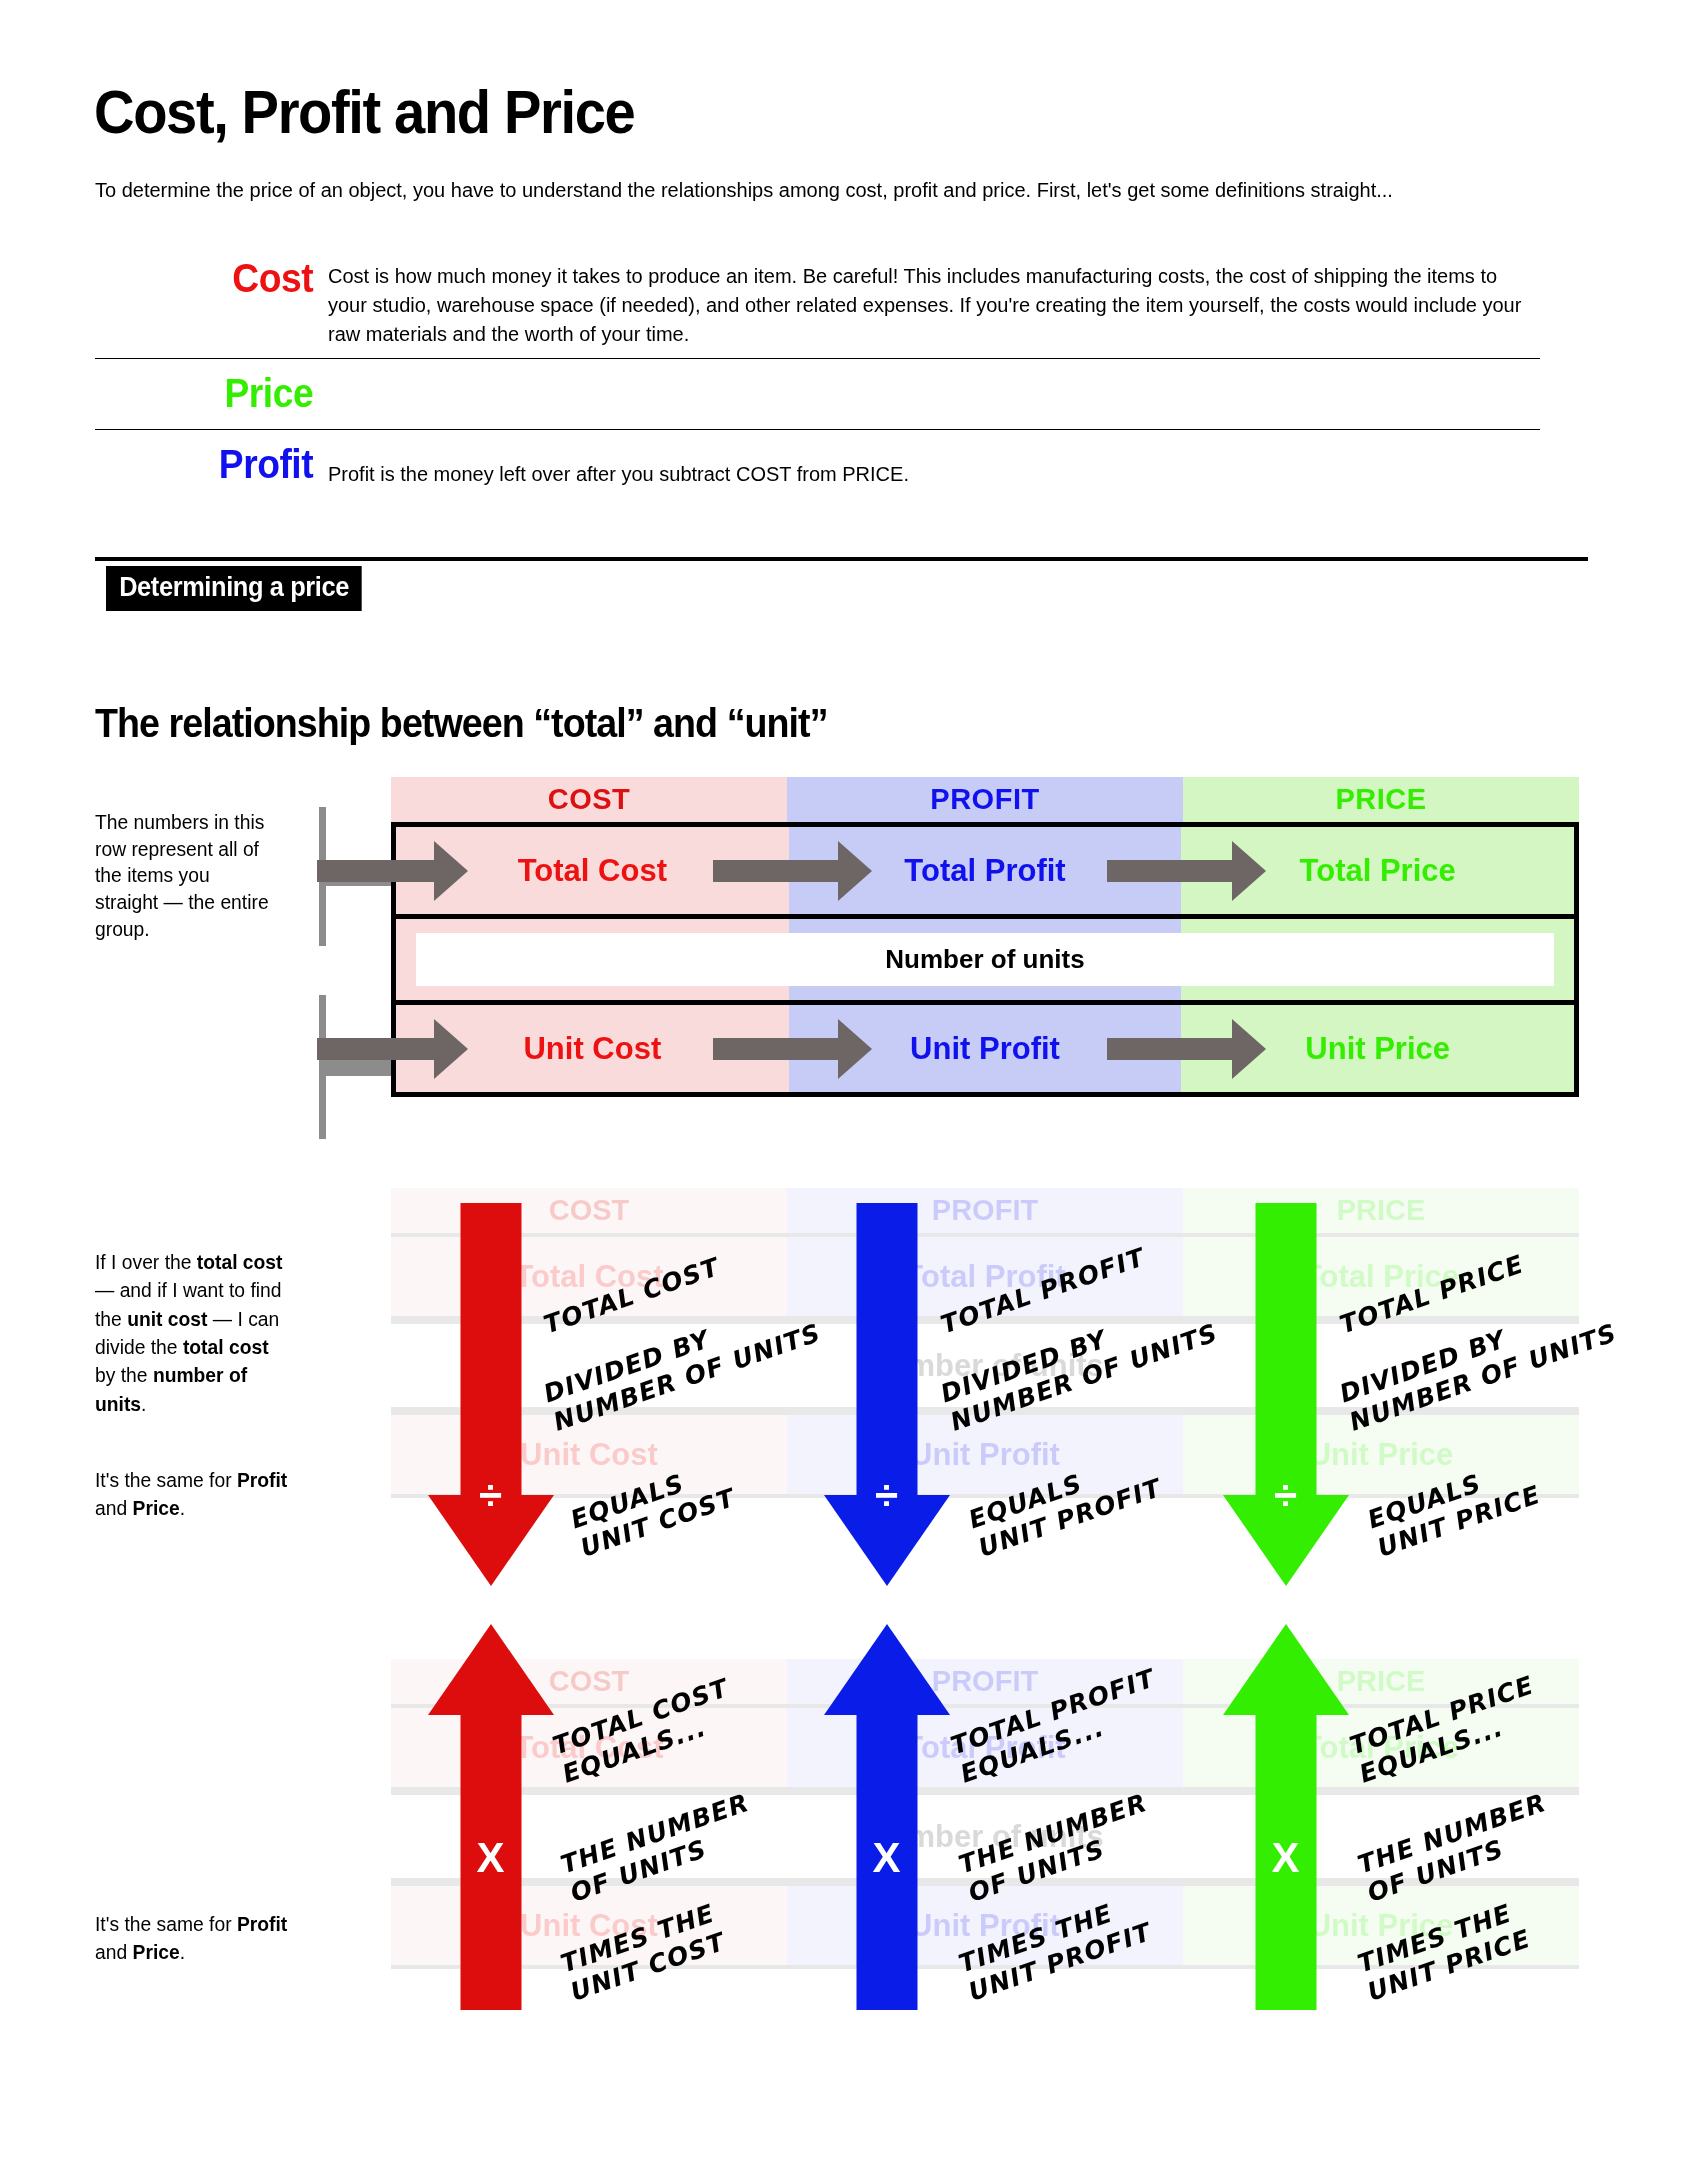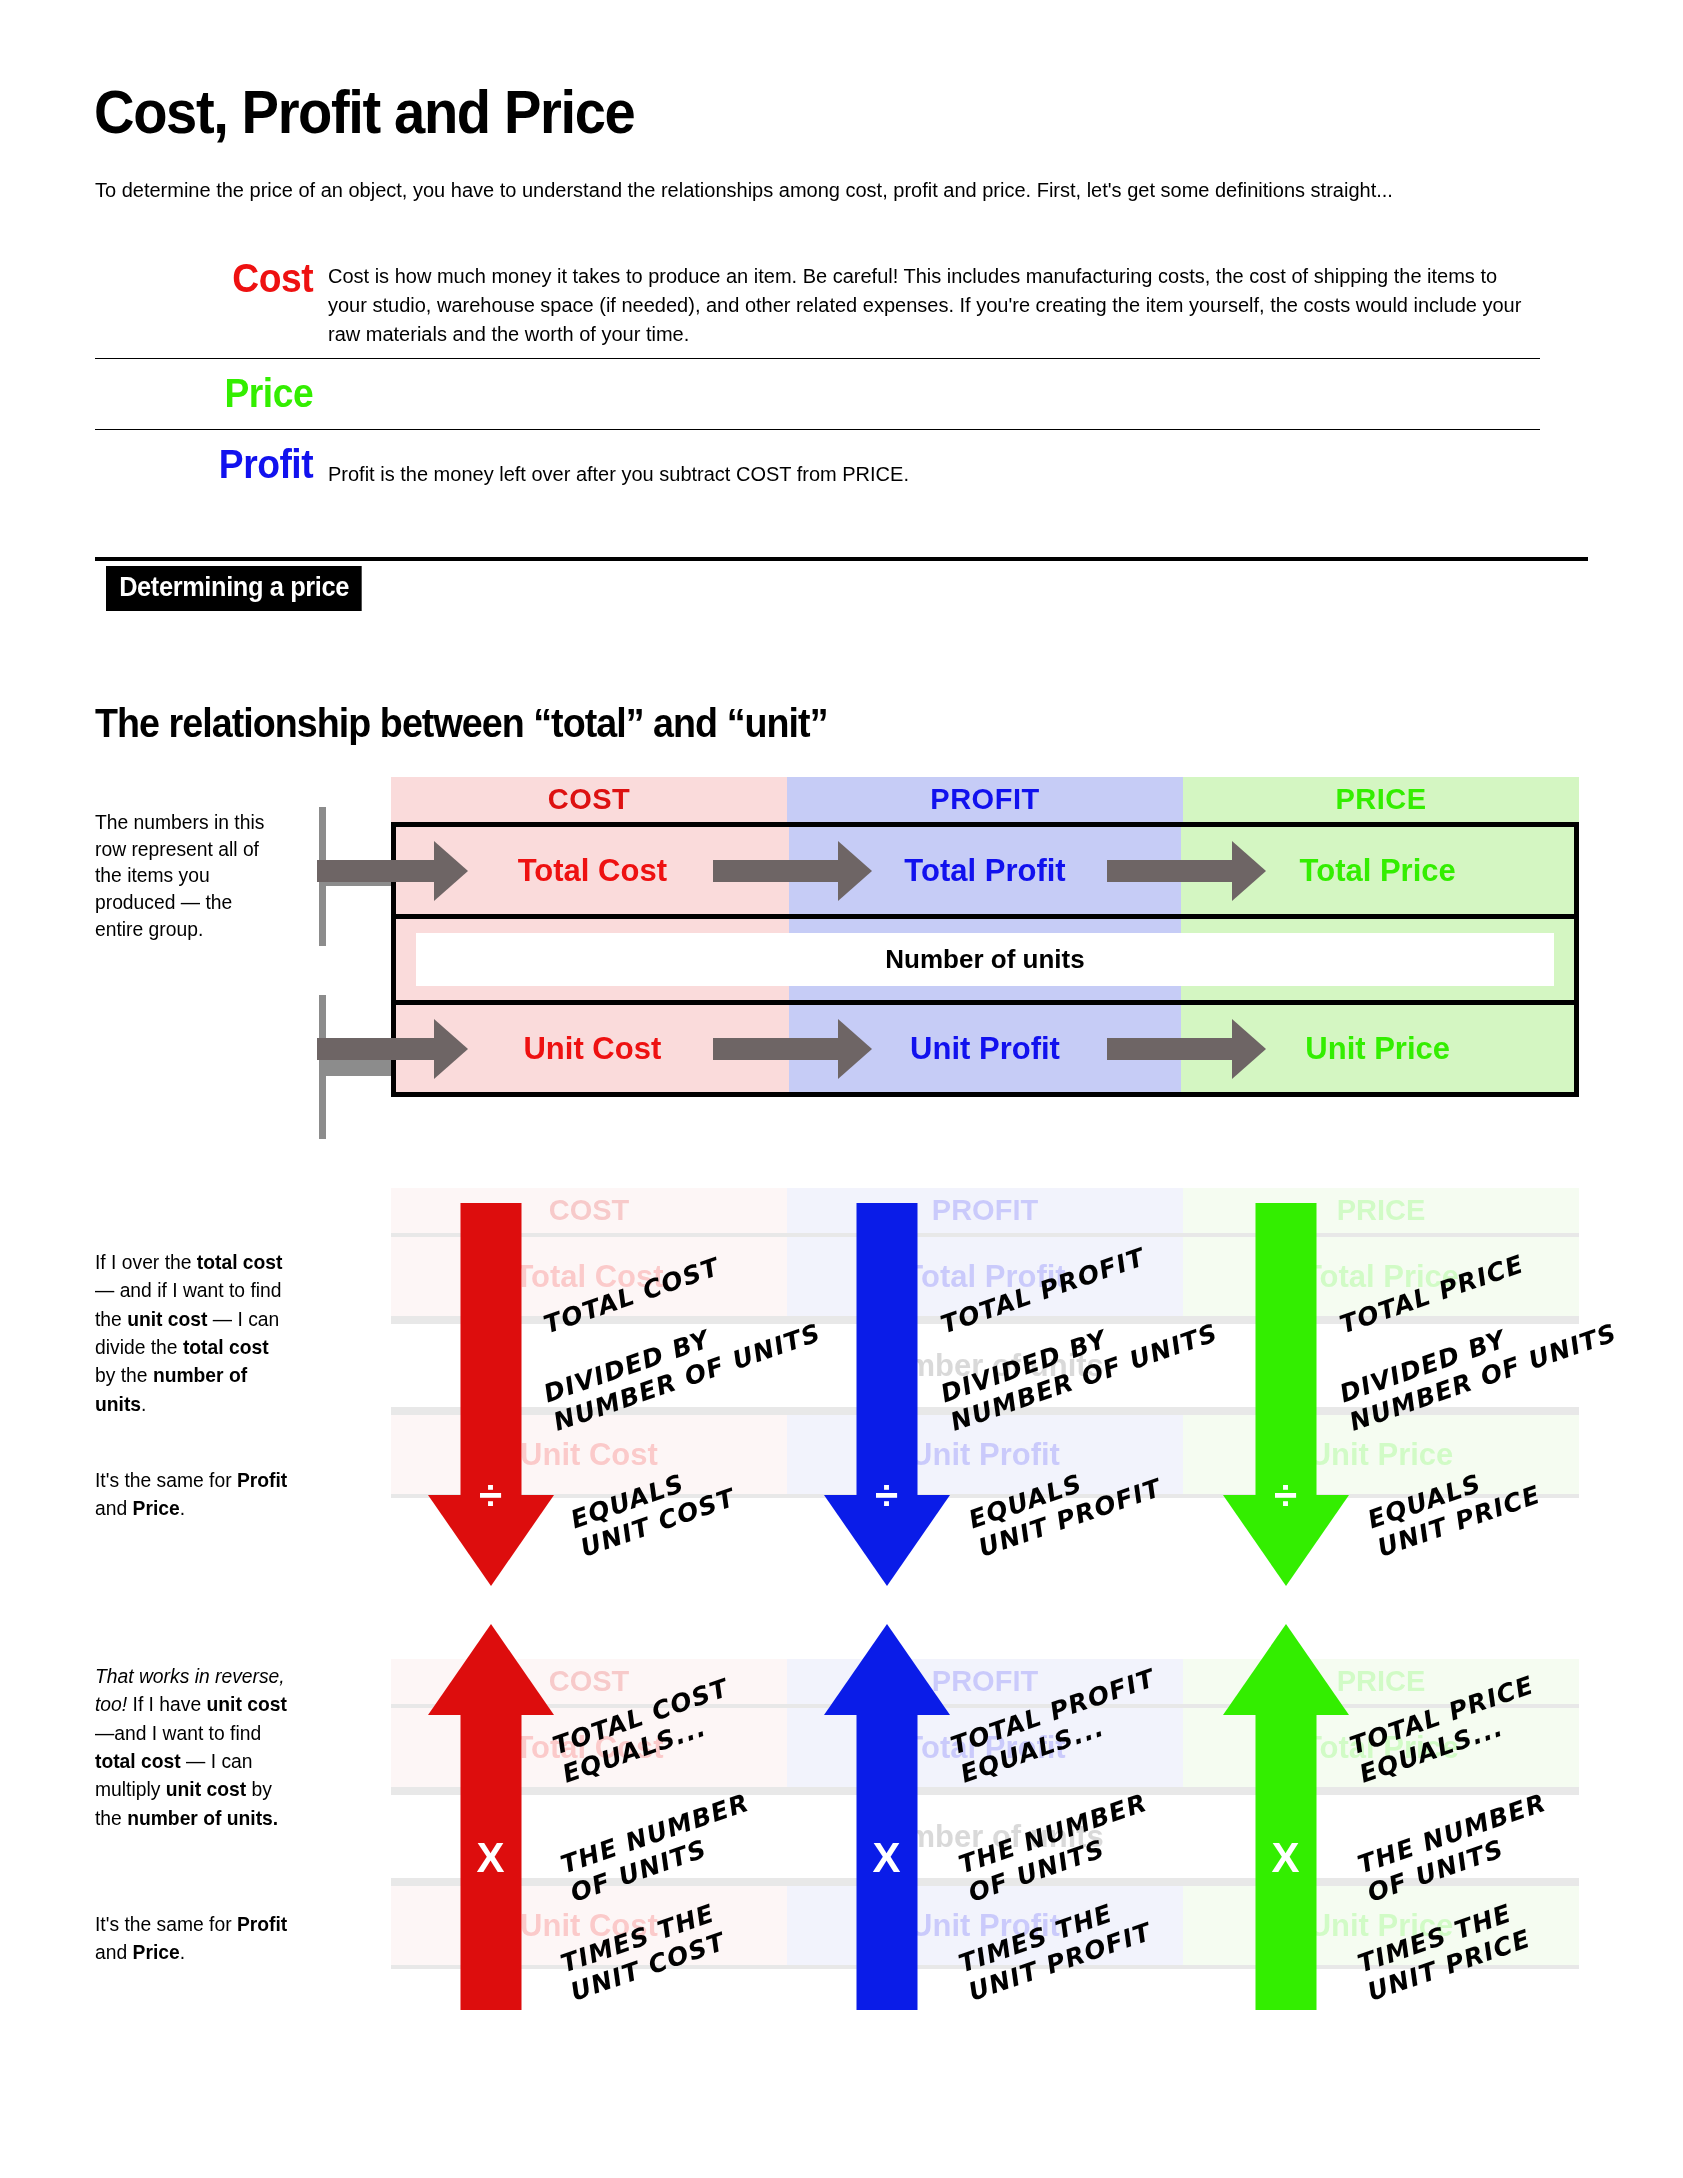--- a/index.html
+++ b/index.html
@@ -164,21 +164,21 @@
 
   <div class="rule"></div>
   <div class="dp-badge">Determining a price</div>
 
   <div class="section-title">The relationship between “total” and “unit”</div>
 
   <div class="brk" style="left:319px; top:807px; height:139px;">
     <div class="vline" style="height:139px;"></div>
     <div class="hline" style="top:59px; width:74px;"></div>
   </div>
-  <div class="brk-text" style="left:95px; top:810px;">The numbers in this row represent all of the items you produced — the entire group.</div>
+  <div class="brk-text" style="left:95px; top:810px;">The numbers in this row represent all of the items you straight — the entire group.</div>
 
   <div class="brk" style="left:319px; top:995px; height:144px;">
     <div class="vline" style="height:144px;"></div>
     <div class="hline" style="top:61px; width:74px;"></div>
   </div>
 
   <div class="tbl-wrap">
     <div class="tbl-head">
       <div class="cell c-cost">COST</div>
       <div class="cell c-profit">PROFIT</div>
@@ -319,23 +319,20 @@
     <div class="hand" style="left:574px; top:319px; transform:rotate(-19deg);">EQUALS
 UNIT PROFIT</div>
 
     <div class="hand" style="left:945px; top:124px; transform:rotate(-19deg);">TOTAL PRICE</div>
     <div class="hand" style="left:945px; top:193px; transform:rotate(-19deg);">DIVIDED BY
 NUMBER OF UNITS</div>
     <div class="hand" style="left:973px; top:319px; transform:rotate(-19deg);">EQUALS
 UNIT PRICE</div>
   </div>
 
-  <div class="left-note" style="left:95px; top:1663px;">
-    <i>That works in reverse, too!</i><span> If I have </span><b>unit cost</b><span> —and I want to find </span><b>total cost</b><span> — I can multiply </span><b>unit cost</b><span> by the </span><b>number of units.</b>
-  </div>
   <div class="left-note" style="left:95px; top:1911px;">
     <span>It's the same for </span><b>Profit</b><span> and </span><b>Price</b><span>.</span>
   </div>
 
   <div class="op-panel" style="top:1624px; height:416px;">
     <div class="ghost" style="top:35px;">
       <div class="gh-head">
         <div class="cell c-cost">COST</div>
         <div class="cell c-profit">PROFIT</div>
         <div class="cell c-price">PRICE</div>

